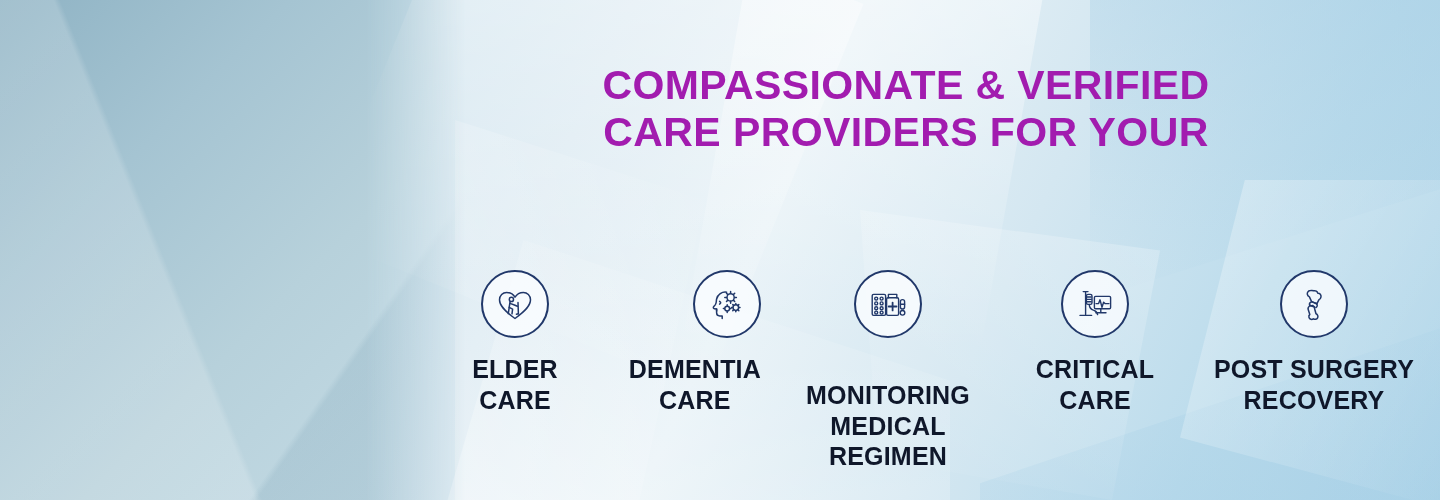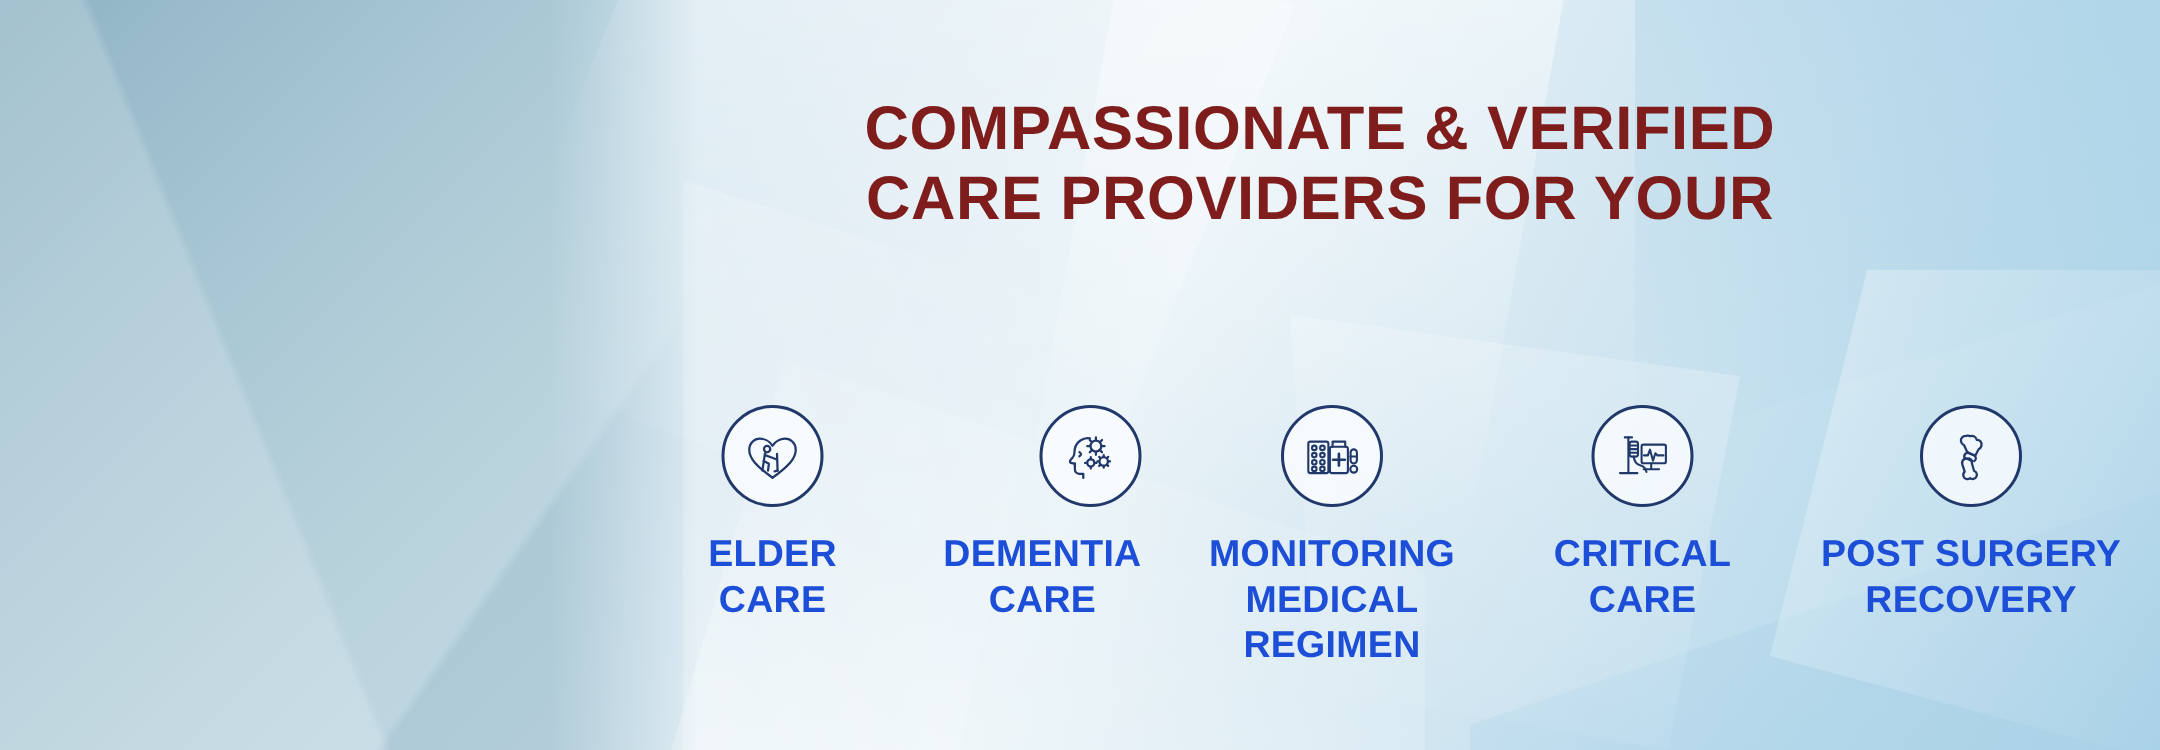--- a/index.html
+++ b/index.html
@@ -89,25 +89,25 @@
   .photo-bg::after {
     content: "";
     position: absolute; inset: 0;
     background: linear-gradient(68deg, rgba(255,255,255,.18) 0 38%, rgba(255,255,255,0) 39%),
                 linear-gradient(-55deg, rgba(120,160,180,.22) 0 26%, rgba(255,255,255,0) 27%);
   }
 
   
   .headline {
     position: absolute;
-    left: 450px;
+    left: 476px;
     top: 62px;
     width: 860px;
     text-align: center;
-    color: #7f1d1d;
+    color: #a21caf;
     font-weight: 700;
     font-size: 41px;
     line-height: 1.14;
     letter-spacing: .4px;
     text-transform: uppercase;
   }
   .headline span { display: block; white-space: nowrap; }
 
   
   .services {
@@ -119,40 +119,40 @@
     align-items: flex-start;
     justify-content: space-between;
   }
   .service {
     display: flex;
     flex-direction: column;
     align-items: center;
   }
   .s0 { width: 126px; }
   .s1 { width: 160px; align-items: flex-end; }
-  .s2 { width: 208px; }
+  .s2 { width: 208px; gap: 26px; }
   .s3 { width: 160px; align-items: center; }
   .s4 { width: 232px; align-items: center; }
 
   .icon-circle {
     width: 68px;
     height: 68px;
     border-radius: 50%;
     border: 2px solid #21386a;
     background: rgba(250,253,255,.80);
     display: flex;
     align-items: center;
     justify-content: center;
     box-sizing: border-box;
   }
   .icon-circle svg { display: block; }
 
   .service-label {
     margin-top: 16px;
-    color: #1d4ed8;
+    color: #0f172a;
     font-weight: 700;
     font-size: 25px;
     line-height: 1.22;
     letter-spacing: .2px;
     text-align: center;
     text-transform: uppercase;
     white-space: pre-line;
   }
 </style>
 </head>

